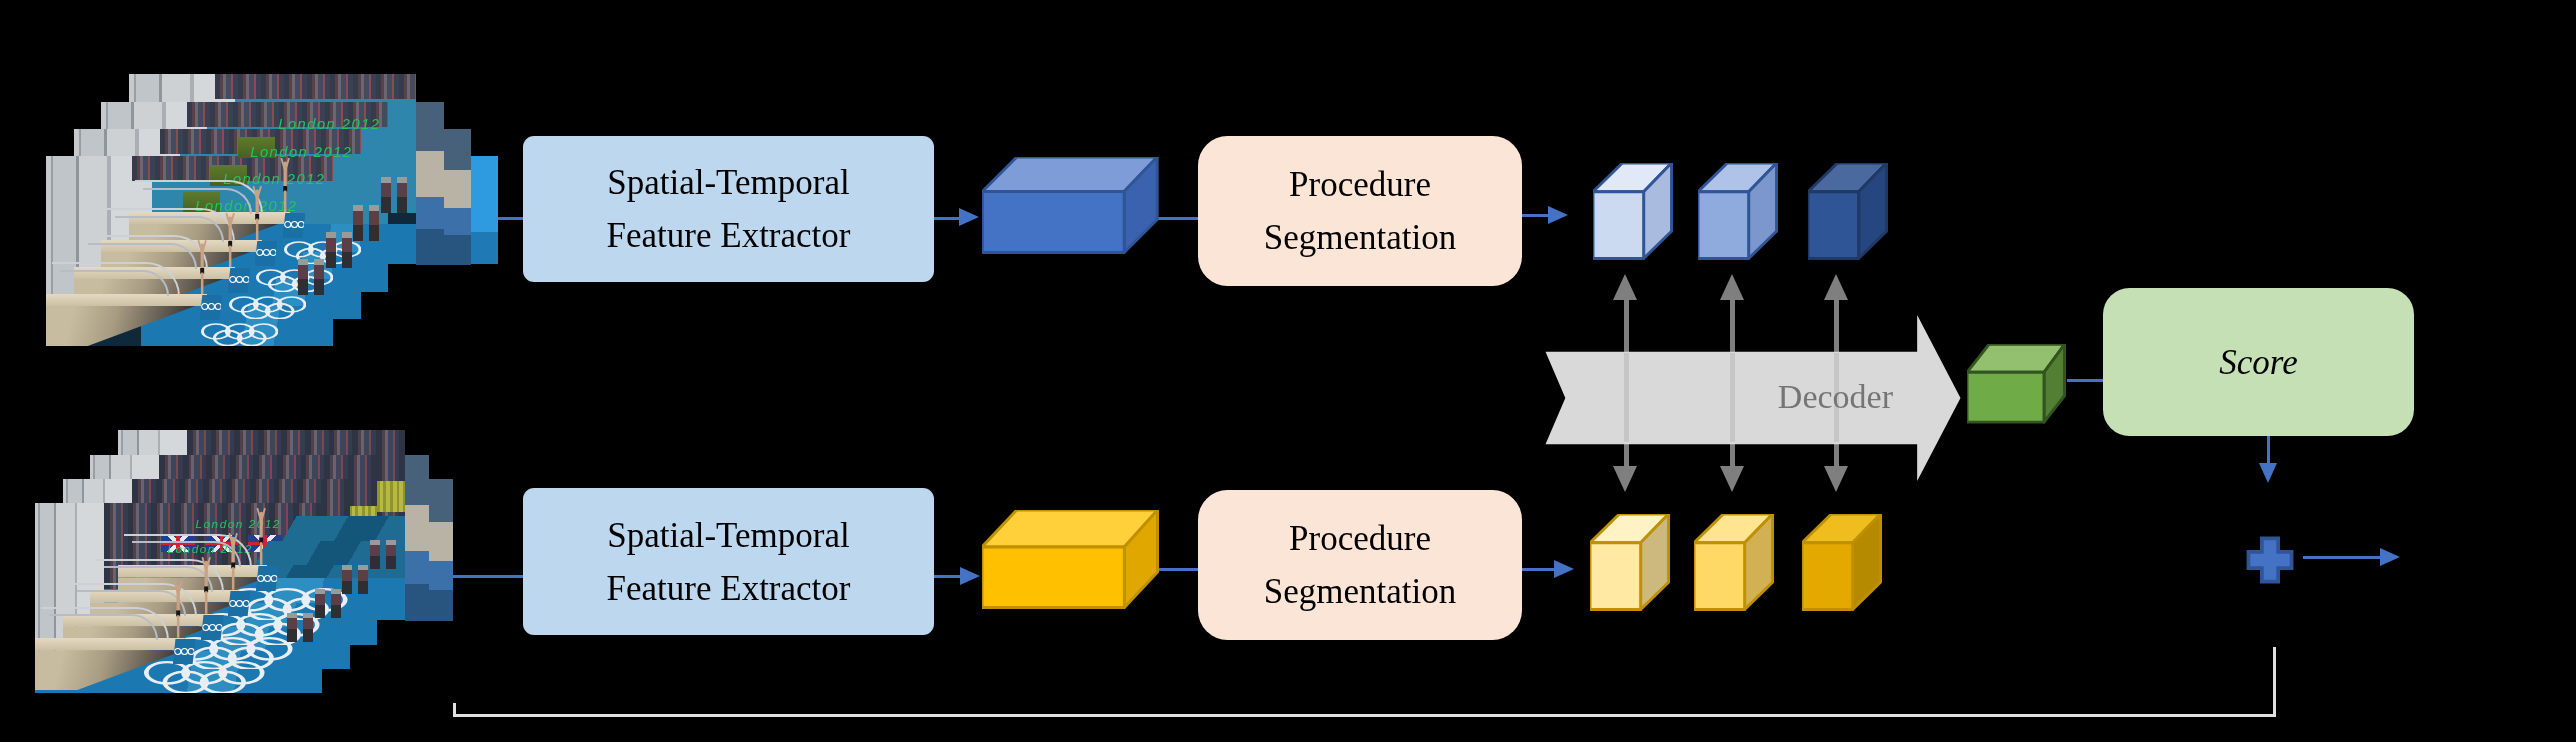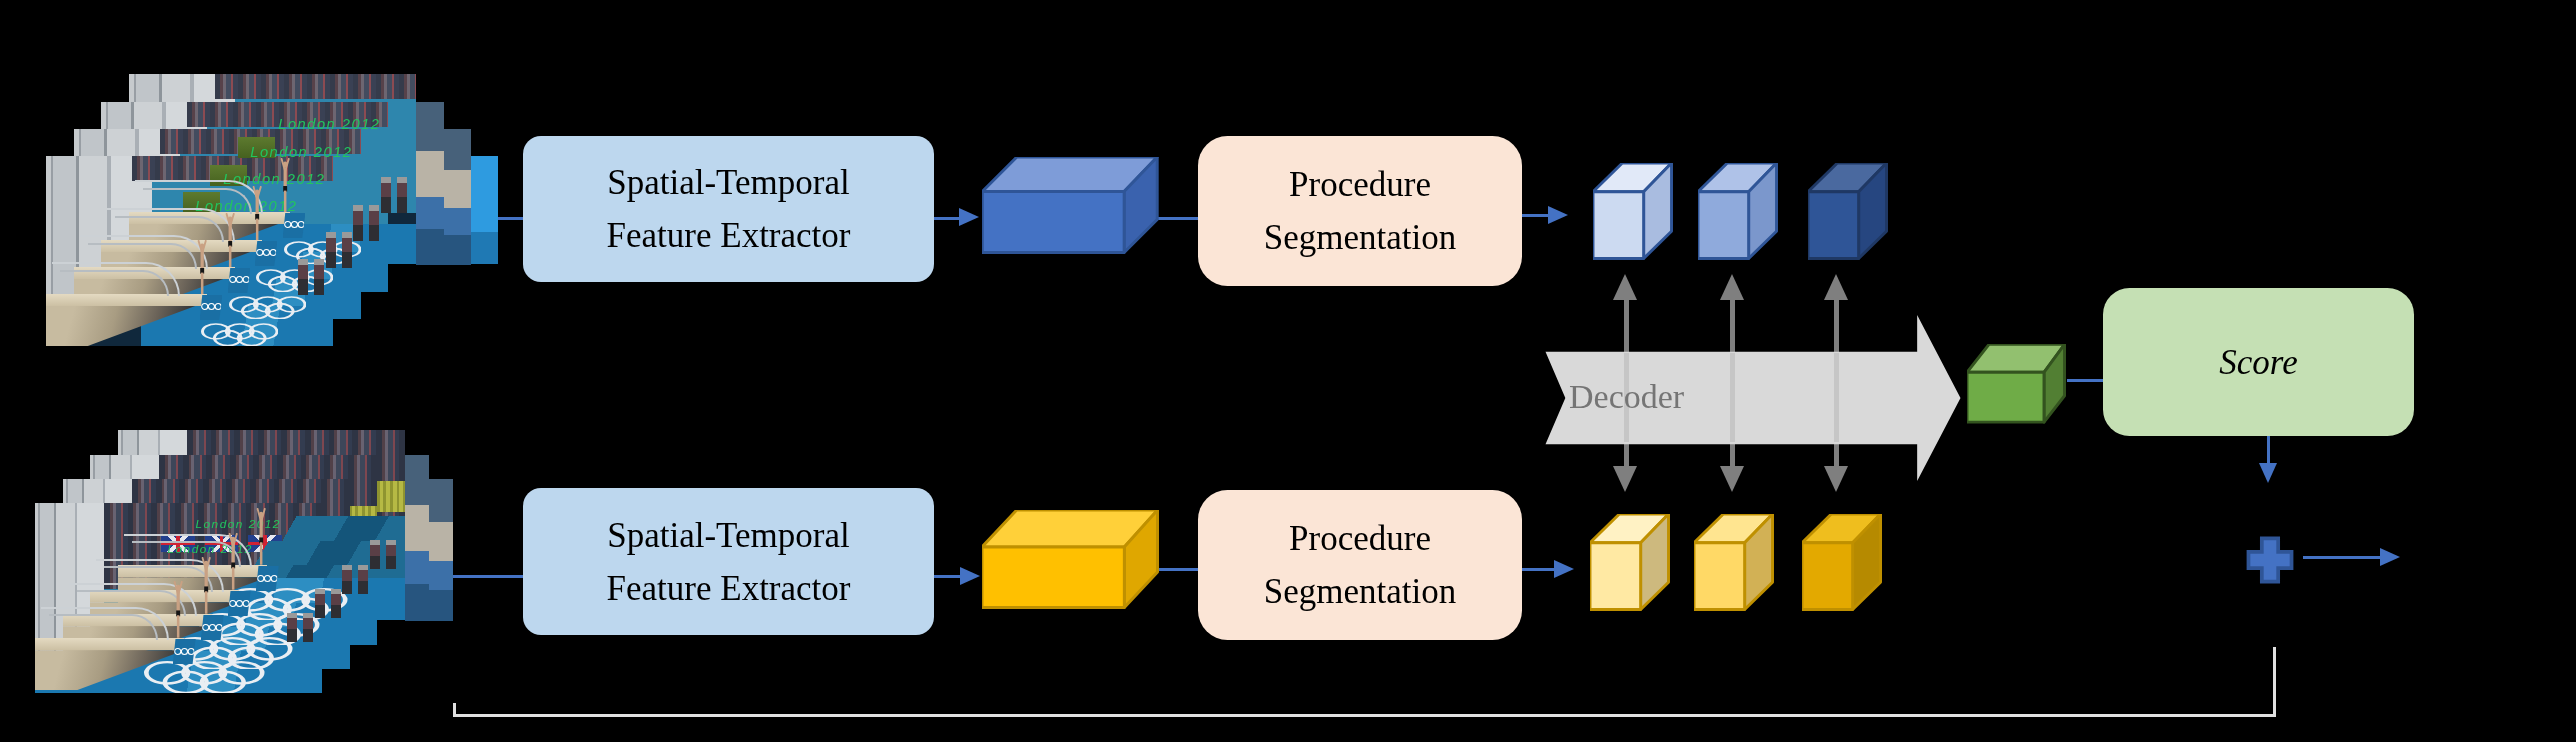--- a/index.html
+++ b/index.html
@@ -1,40 +1,40 @@
 <!DOCTYPE html>
 <html style="--bg: #000000; --accent: #4472C4; --accent-dark: #2F5597; --gray: #7F7F7F; --gray-inner: #C6C6C6; --decoder-text: #757575; --box-blue: #BDD7EE; --box-peach: #FBE5D6; --box-green: #C5E0B4; --box-text: #000000; --loss-line: #E0E0E0;font-size:11.8px"><head>
 <meta charset="utf-8">
 <style>
   html,body{margin:0;padding:0;background:#000;}
   #stage{position:relative;width:2576px;height:743px;background:var(--bg,#000);overflow:hidden;
          font-family:"Liberation Serif",serif;}
   
   .rbox{position:absolute;display:flex;flex-direction:column;justify-content:center;align-items:center;
         text-align:center;color:var(--box-text,#000);font-size:35px;line-height:53px;z-index:6;}
-  .rbox.blue{background:var(--box-blue);border-radius:18px;}
+  .rbox.blue{background:var(--box-blue);border-radius:11px;}
   .rbox.peach{background:var(--box-peach);border-radius:29.5px;}
   .rbox.green{background:var(--box-green);border-radius:26.5px;}
   
   .hl{position:absolute;height:2.9px;background:var(--accent);z-index:2;}
   .vl{position:absolute;width:2.9px;background:var(--accent);z-index:6;}
   .ah-r{position:absolute;width:0;height:0;border-top:9.6px solid transparent;border-bottom:9.6px solid transparent;
         border-left:20.6px solid var(--accent);z-index:6;}
   .ah-d{position:absolute;width:0;height:0;border-left:9.6px solid transparent;border-right:9.6px solid transparent;
         border-top:20.6px solid var(--accent);z-index:6;}
   .wl{position:absolute;background:var(--loss-line);z-index:1;}
   
   .gstem{position:absolute;width:5.2px;background:var(--gray);z-index:3;}
   .gstem.inner{background:var(--gray-inner);z-index:5;}
   .gh-up{position:absolute;width:0;height:0;border-left:12.5px solid transparent;border-right:12.5px solid transparent;
          border-bottom:26.5px solid var(--gray);z-index:5;}
   .gh-dn{position:absolute;width:0;height:0;border-left:12.5px solid transparent;border-right:12.5px solid transparent;
          border-top:26.5px solid var(--gray);z-index:5;}
   #decoder-svg{position:absolute;left:1545px;top:315px;z-index:4;}
-  #decoder-label{position:absolute;left:1569px;top:376px;width:324px;text-align:left;
+  #decoder-label{position:absolute;left:1569px;top:376px;width:324px;text-align:right;
                  font-size:34px;line-height:41px;color:var(--decoder-text);z-index:6;}
   .cuboid{position:absolute;z-index:6;}
   #plus-svg{position:absolute;left:2244px;top:534px;z-index:6;}
   
   .vstack{position:absolute;inset:0;z-index:2;}
   .vframe{position:absolute;width:287px;height:190px;overflow:hidden;background:#10283c;}
   .vstrip{position:absolute;}
   .vstrip.p{background:linear-gradient(180deg,#47617a 0 30%,#b9b3a6 30% 58%,#3c70a8 58% 78%,#27557f 78%);}
   .vstrip.b{background:linear-gradient(180deg,#2e9be0 0 70%,#1f79b4 70%);}
   .scene{position:absolute;inset:0;}

